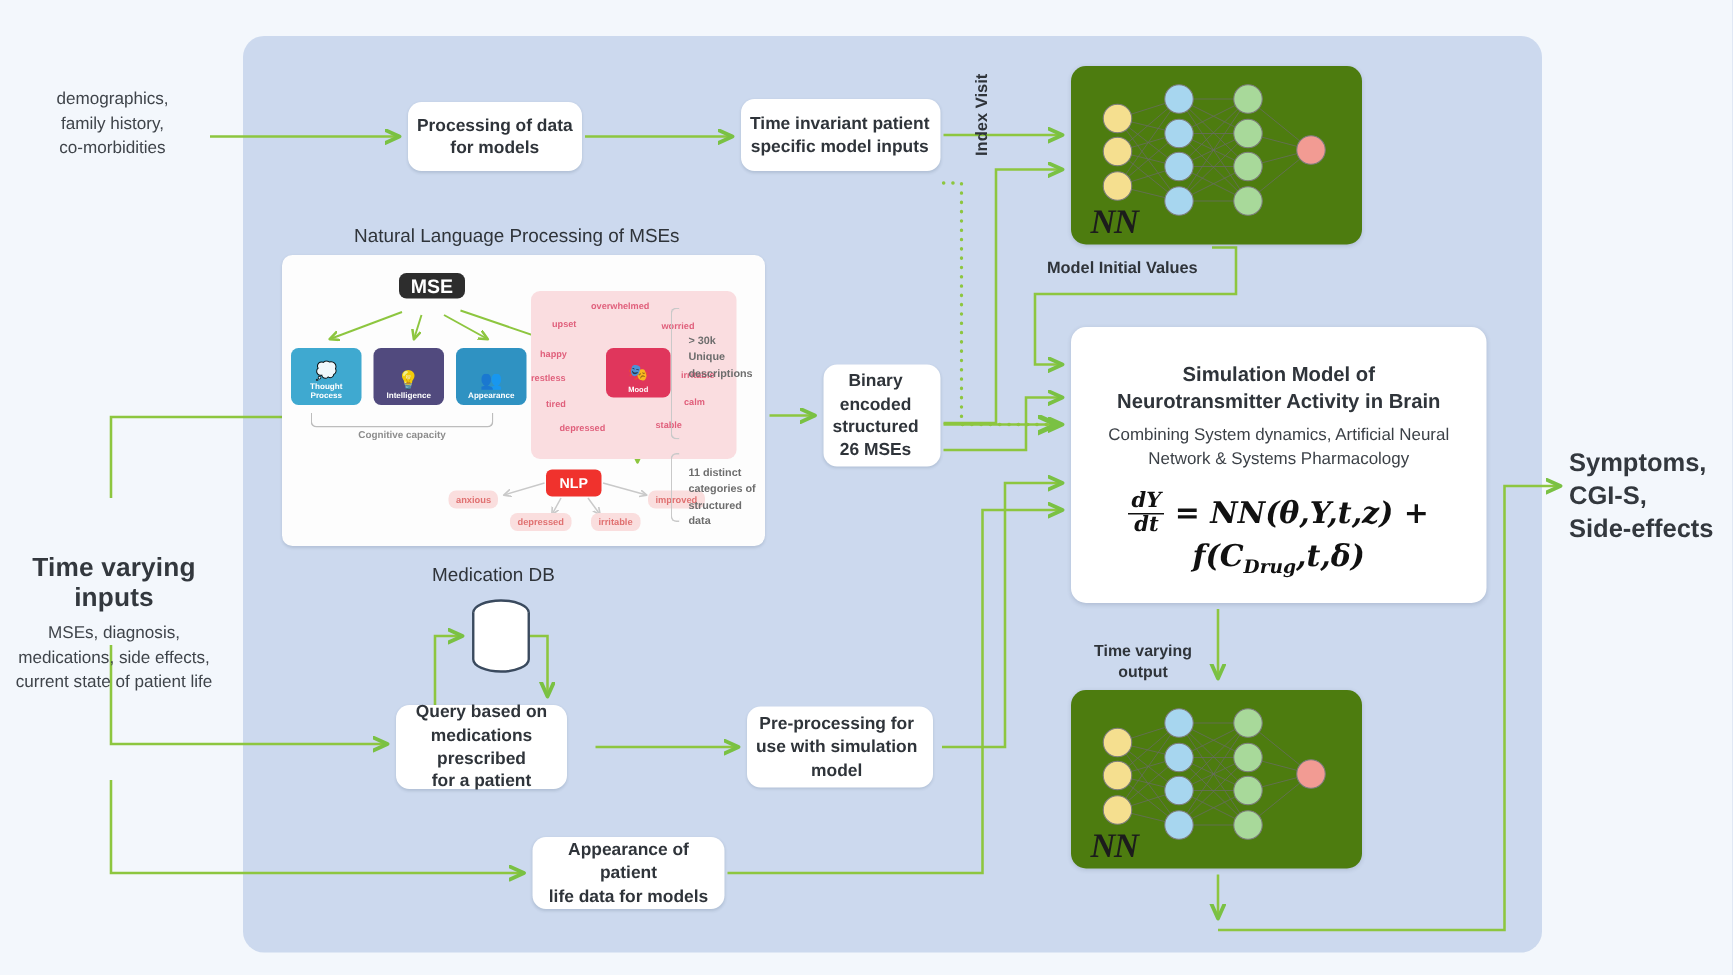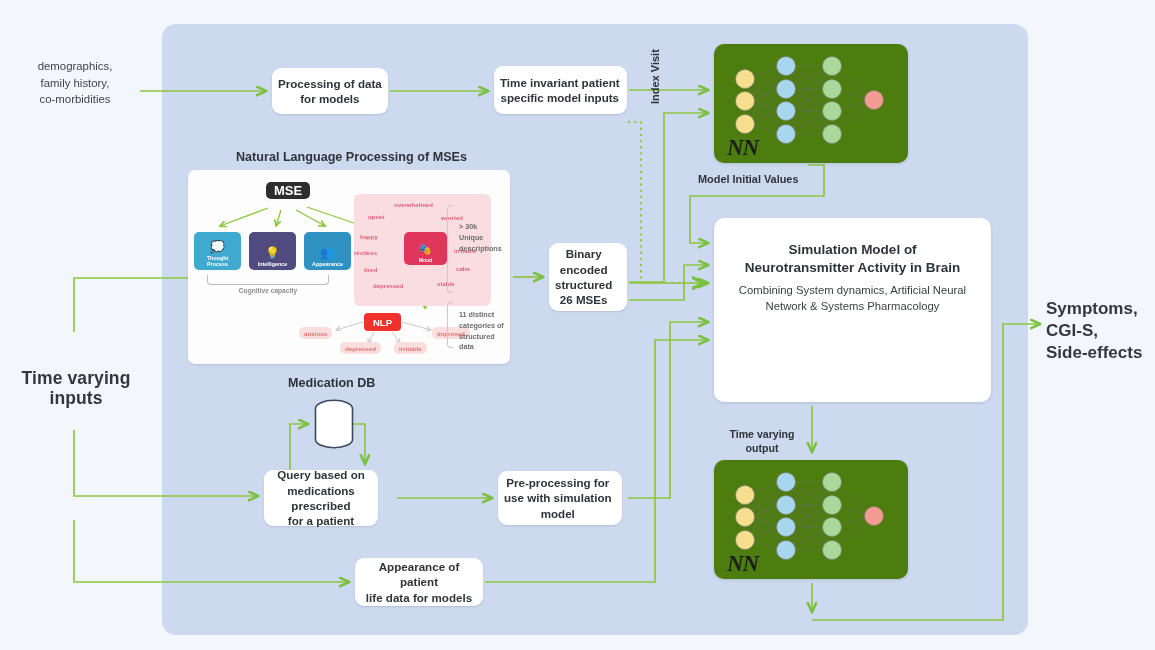--- a/index.html
+++ b/index.html
@@ -77,21 +77,21 @@
     position:absolute;left:0;top:110px;width:100%;text-align:center;
     font-family:"DejaVu Serif", serif;font-weight:bold;font-style:italic;
     font-size:20px;color:#111;
   }
   .frac{display:inline-block;vertical-align:middle;text-align:center;
         font-size:14px;line-height:1.05;position:relative;top:-1px;}
   .frac .num{display:block;border-bottom:1.6px solid #111;padding:0 2px;}
   .frac .den{display:block;padding:0 2px;}
   .sub{font-size:.62em;vertical-align:sub;}
   
-  .sect-head{font-weight:bold;font-size:12.6px;color:#2f343a;}
+  .sect-head{font-weight:normal;font-size:12.6px;color:#2f343a;}
   #nlp-heading{left:236px;top:150px;}
   #meddb-heading{left:288px;top:376px;}
   #mivalues-label{left:698px;top:173px;font-weight:bold;font-size:10.9px;color:#2f343a;}
   #tvout-label{left:727px;top:428px;font-weight:bold;font-size:10.6px;color:#2f343a;text-align:center;line-height:1.3;width:70px;}
   #index-visit-label{
     left:649px;top:104px;font-weight:bold;font-size:11px;color:#2f343a;
     transform:rotate(-90deg);transform-origin:left top;
     white-space:nowrap;
   }
   
@@ -221,20 +221,23 @@
   <div class="side-sub" style="white-space:pre-line">demographics,
 family history,
 co-morbidities</div>
 </div>
 
 <div class="abs" id="time-varying-inputs">
   <div class="side-title">
     <span>Time varying</span><br>
     <span>inputs</span>
   </div>
+  <div class="side-sub" style="white-space:pre-line">MSEs, diagnosis,
+medications, side effects,
+current state of patient life</div>
 </div>
 
 <div class="abs" id="symptoms-out" style="white-space:pre-line">Symptoms,
 CGI-S,
 Side-effects</div>
 
 <div class="abs pbox" id="box-processing-data">
   <span style="white-space:pre-line">Processing of data
 for models</span>
 </div>
@@ -398,20 +401,27 @@
     </g>
   </svg>
   <div class="nn-label">NN</div>
 </div>
 
 <div class="abs" id="sim-model">
   <div id="sim-sub" style="white-space:pre-line">Combining System dynamics, Artificial Neural
 Network &amp; Systems Pharmacology</div>
   <div id="sim-title" style="white-space:pre-line">Simulation Model of
 Neurotransmitter Activity in Brain</div>
+  <div id="sim-eq">
+    <span class="frac">
+      <span class="num">dY</span>
+      <span class="den">dt</span>
+    </span>
+    <span>= NN(θ,Y,t,z) + f(C</span><span class="sub">Drug</span><span>,t,δ)</span>
+  </div>
 </div>
 
 <div class="abs nncard" id="nn-bottom">
   <svg style="position:absolute;left:0;top:0;width:194px;height:119px" viewBox="0 0 194 119">
     <g stroke="#6b6b6b" stroke-width="0.55" fill="none" opacity="0.85">
       <path d="M31,35 L72,22 M31,35 L72,45 M31,35 L72,67 M31,35 L72,90
                M31,57 L72,22 M31,57 L72,45 M31,57 L72,67 M31,57 L72,90
                M31,80 L72,22 M31,80 L72,45 M31,80 L72,67 M31,80 L72,90"></path>
       <path d="M72,22 L118,22 M72,22 L118,45 M72,22 L118,67 M72,22 L118,90
                M72,45 L118,22 M72,45 L118,45 M72,45 L118,67 M72,45 L118,90

